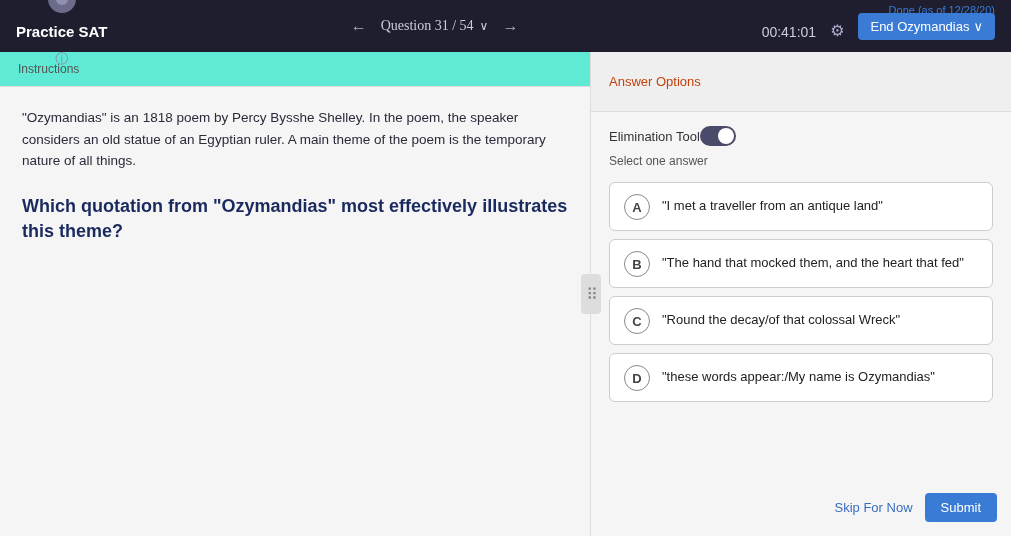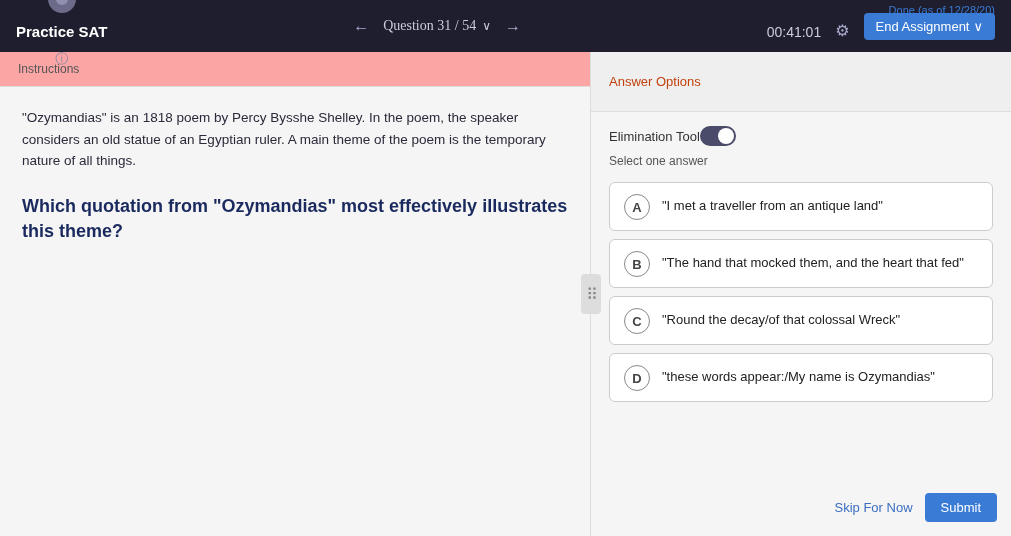--- a/index.html
+++ b/index.html
@@ -119,21 +119,21 @@
       padding: 0;
       display: flex;
       flex-direction: column;
       border-right: 1px solid #ddd;
     }
     .instructions-label {
       padding: 10px 18px;
       font-size: 12px;
       color: #555;
       border-bottom: 1px solid #ddd;
-      background: #fca5a5;
+      background: #5eead4;
     }
     .passage-area {
       padding: 20px 22px;
       flex: 1;
       overflow-y: auto;
     }
     .passage-text {
       font-size: 13.5px;
       color: #2a2a3a;
       line-height: 1.6;
@@ -298,21 +298,21 @@
     <div class="question-indicator">
       <span>Question 31 / 54</span>
       <span class="chevron">∨</span>
     </div>
     <button class="nav-arrow">→</button>
   </div>
   <div class="top-bar-right">
     <span class="timer">00:41:01</span>
     <span class="settings-icon">⚙</span>
     <button class="end-assignment-btn">
-      <span>End Assignment</span>
+      <span>End Ozymandias</span>
       <span>∨</span>
     </button>
   </div>
   <span class="done-text">Done (as of 12/28/20)</span>
 </div>
 
 <div class="main-content">
 
   <div class="left-panel">
     <div class="instructions-label">Instructions</div>

